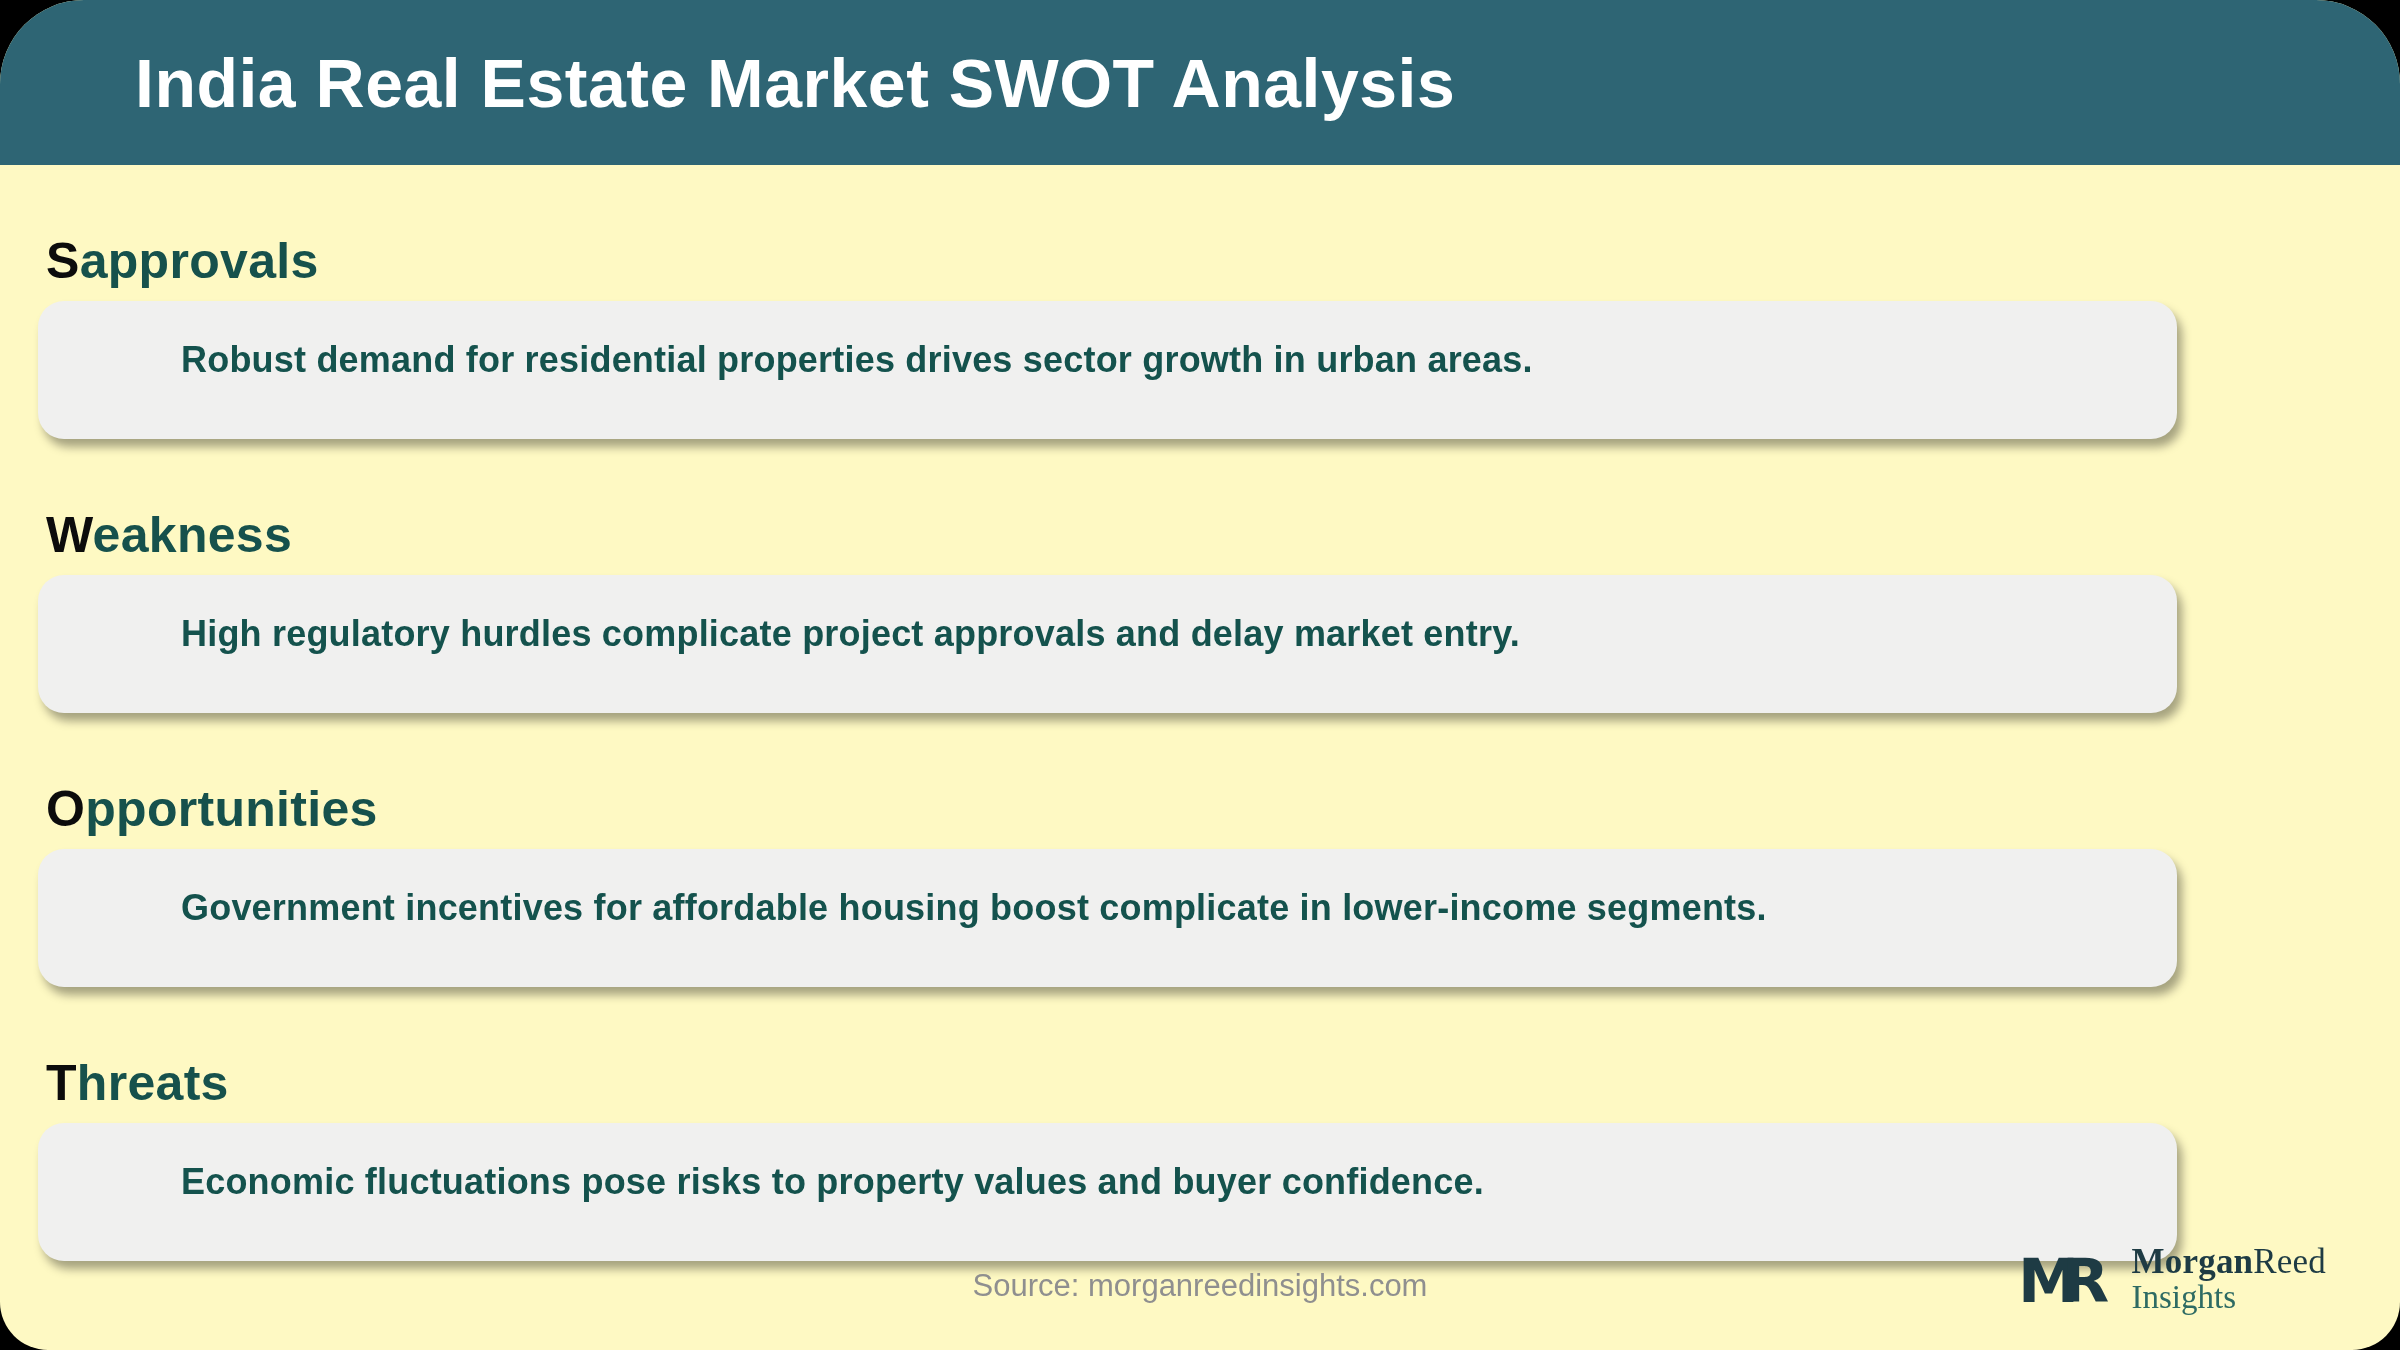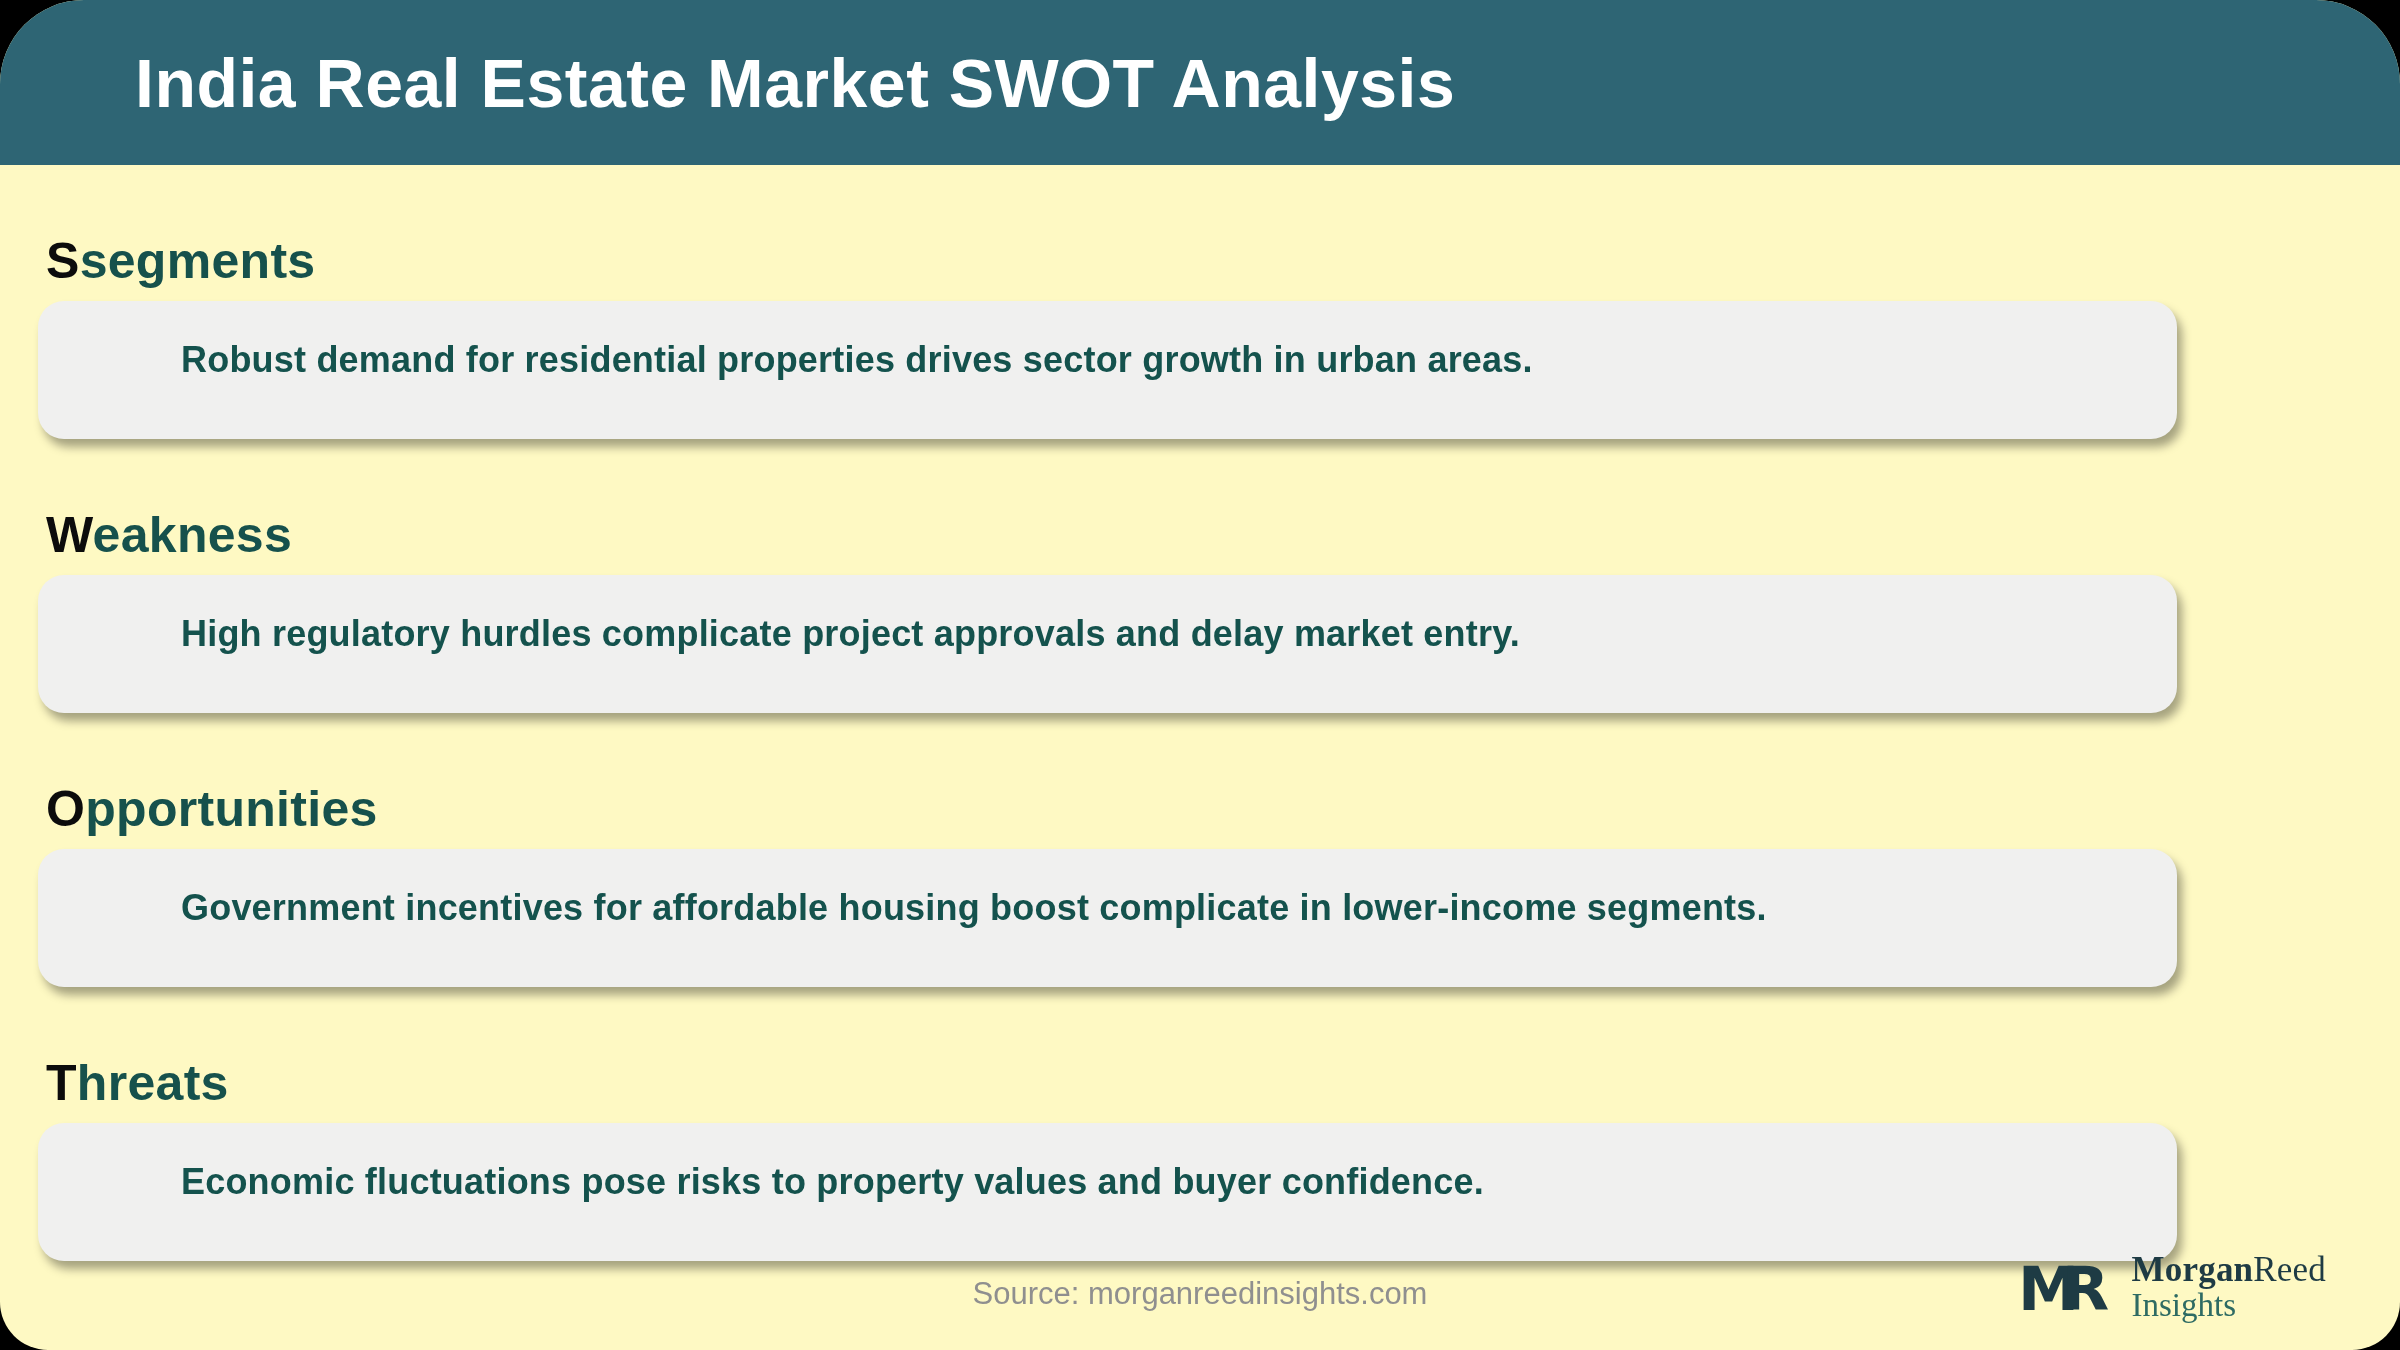--- a/index.html
+++ b/index.html
@@ -63,21 +63,21 @@
   .swot-card p{
     margin:0;
     font-size:36px;
     line-height:50px;
     font-weight:bold;
     color:var(--card-text,#14524d);
     letter-spacing:0.2px;
   }
   .footer{
     position:absolute;
-    left:0;right:0;bottom:8px;height:110px;
+    left:0;right:0;bottom:16px;height:110px;
   }
   .source-text{
     position:absolute;
     left:50%;bottom:30px;
     transform:translateX(-50%);
     font-size:31px;
     color:var(--source-text,#8f8f8f);
     white-space:nowrap;
   }
   .logo{
@@ -109,21 +109,21 @@
 <body>
 
 <div class="canvas">
   <div class="sheet">
 
     <div class="header-band">
       <h1 class="page-title">India Real Estate Market SWOT Analysis</h1>
     </div>
 
     <div class="section">
-      <h2 class="section-heading"><span class="first-letter">S</span><span>segments</span></h2>
+      <h2 class="section-heading"><span class="first-letter">S</span><span>approvals</span></h2>
       <div class="swot-card">
         <p>Robust demand for residential properties drives sector growth in urban areas.</p>
       </div>
     </div>
 
     <div class="section">
       <h2 class="section-heading"><span class="first-letter">W</span><span>eakness</span></h2>
       <div class="swot-card">
         <p>High regulatory hurdles complicate project approvals and delay market entry.</p>
       </div>

